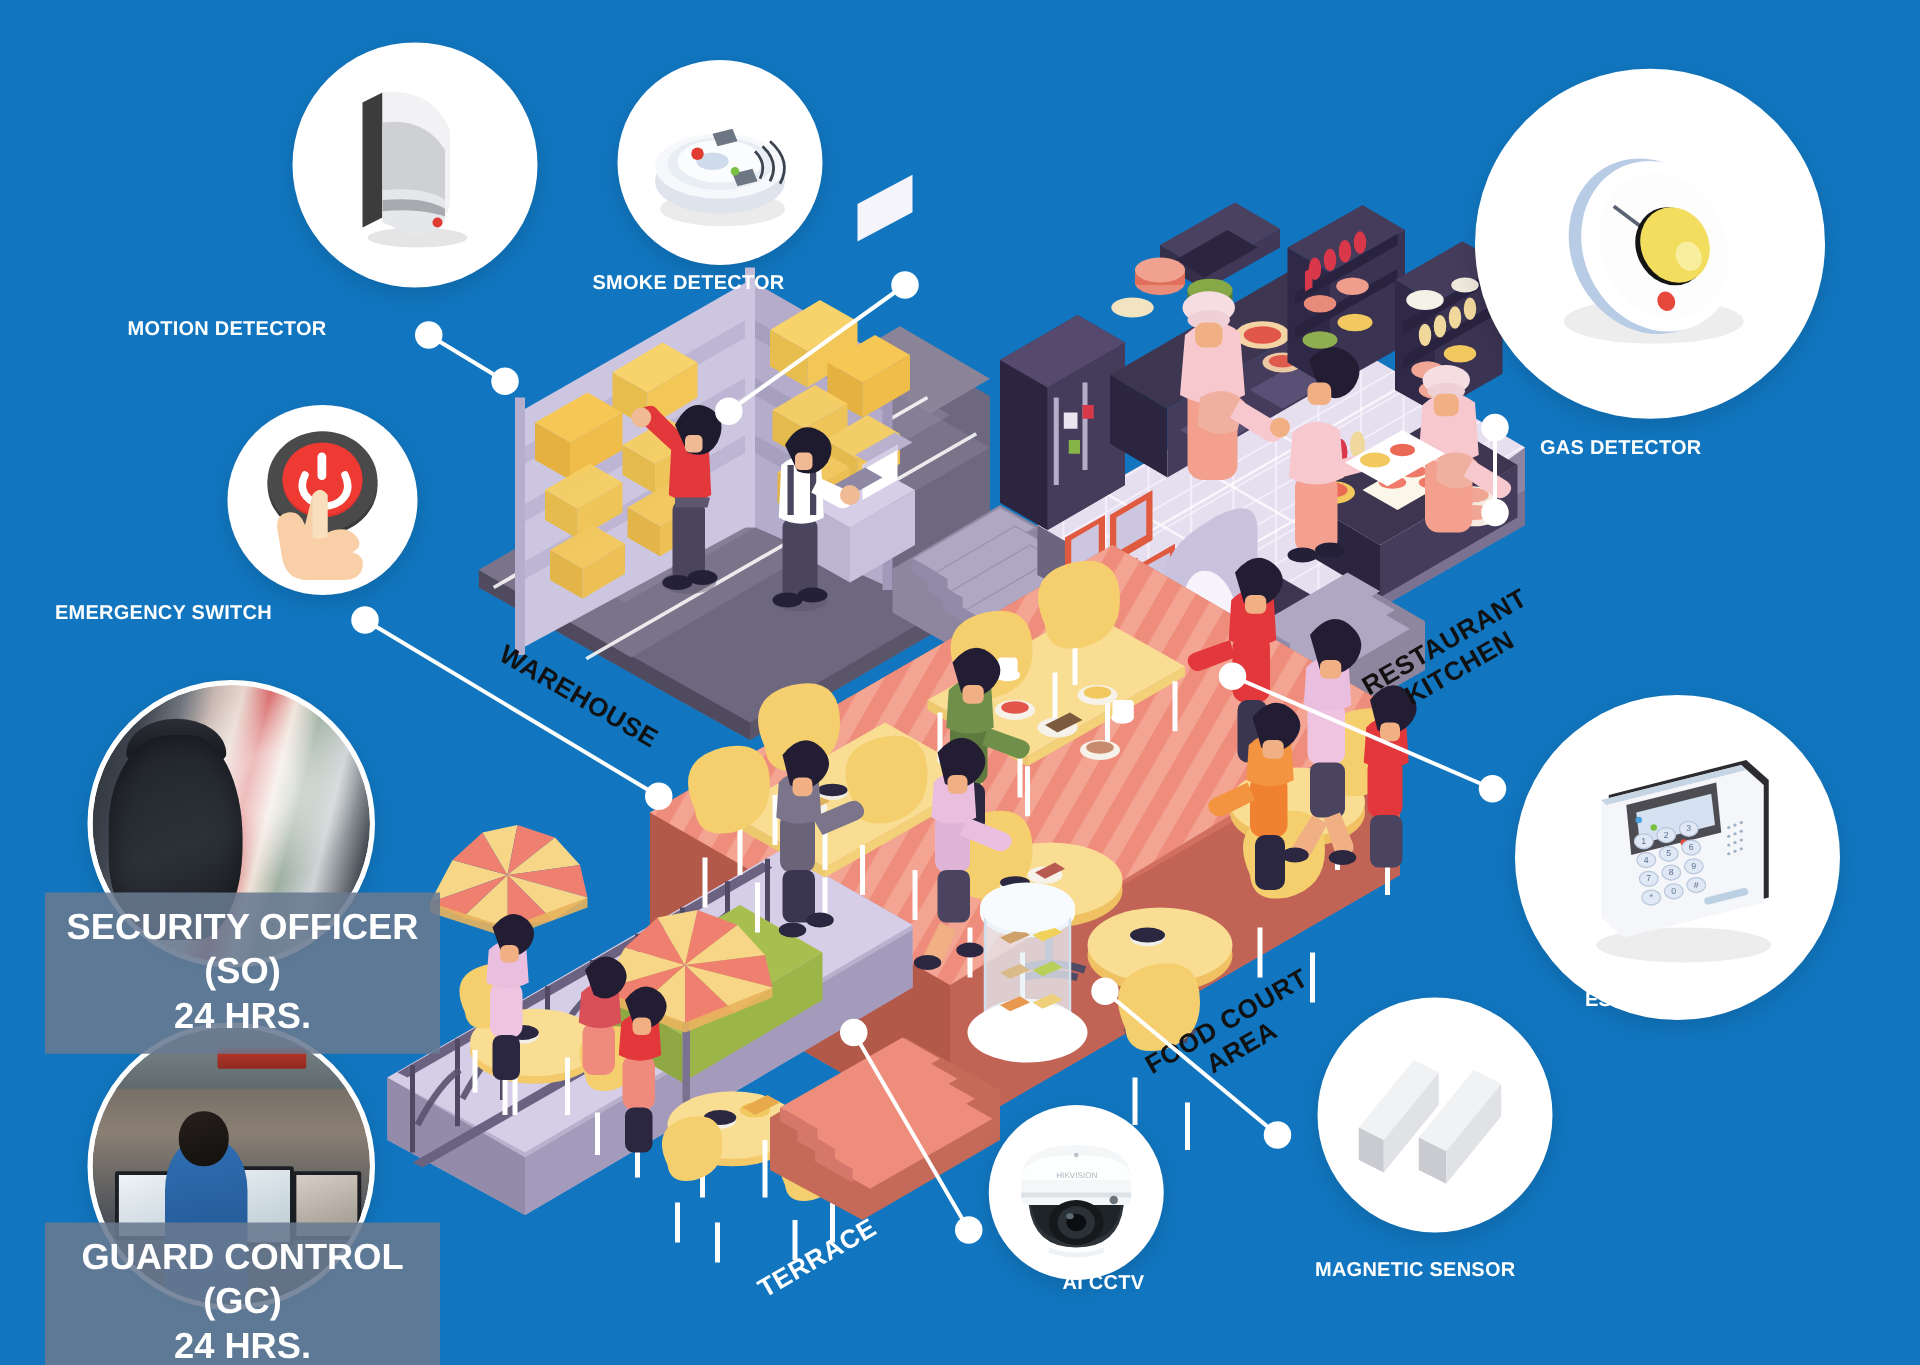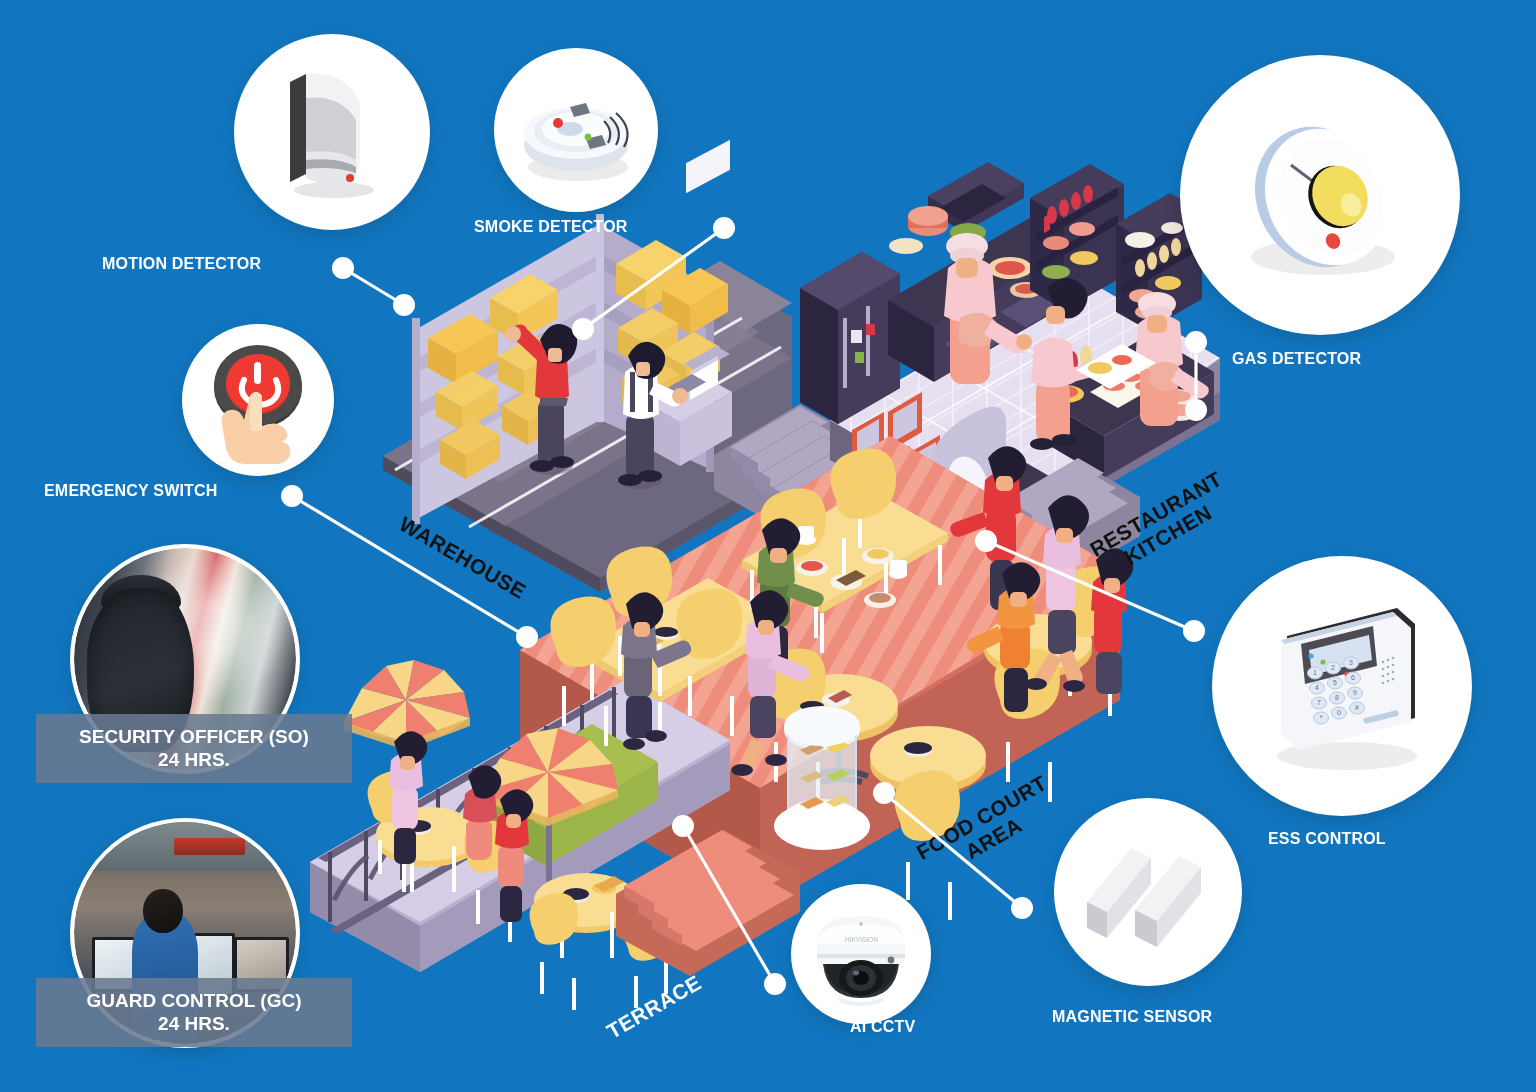--- a/index.html
+++ b/index.html
@@ -24,21 +24,21 @@
   .badge.photo{border:4px solid #ffffff;}
 
   
   .lbl{
     position:absolute;color:#ffffff;font-weight:bold;
     letter-spacing:.2px;white-space:nowrap;z-index:25;
   }
   .lbl.big{font-size:16px;}
   .plate{
     position:absolute;background:rgba(105,122,145,.88);
-    color:#fff;font-weight:bold;font-size:19px;line-height:1.22;
+    color:#fff;font-weight:bold;font-size:29px;line-height:1.22;
     text-align:center;padding:11px 10px 12px;z-index:26;
   }
   
   .iso-lbl{
     position:absolute;font-weight:bold;font-size:21px;letter-spacing:.5px;
     color:#111;z-index:24;white-space:nowrap;text-align:center;line-height:1.15;
   }
   .iso-lbl.light{color:#ffffff;}
 
   
@@ -991,21 +991,21 @@
             <circle cx="141" cy="78" r="1.3"></circle>
             <circle cx="146" cy="76" r="1.3"></circle>
           <circle cx="136" cy="87" r="1.3"></circle>
             <circle cx="141" cy="85" r="1.3"></circle>
             <circle cx="146" cy="83" r="1.3"></circle>
         </g>
         <rect x="116" y="118" width="36" height="6" rx="3" fill="#bcd0e4" transform="rotate(-14 134 121)"></rect>
       </svg>
     </div>
   </div>
-  <div class="lbl big" style="left:1268px;top:830px;">ESS CONTROL</div>
+  <div class="lbl big" style="left:1268px;top:792px;">ESS CONTROL</div>
 
   <div class="badge" style="left:1054px;top:798px;width:188px;height:188px;">
     <div class="iconwrap">
       <svg width="150" height="128" viewBox="0 0 150 128">
         <g>
           <polygon points="14,74 58,20 78,30 34,84" fill="#f1f2f4"></polygon>
           <polygon points="14,74 34,84 34,110 14,100" fill="#c9cbd0"></polygon>
           <polygon points="34,84 78,30 78,56 34,110" fill="#e0e2e6"></polygon>
         </g>
         <g>

